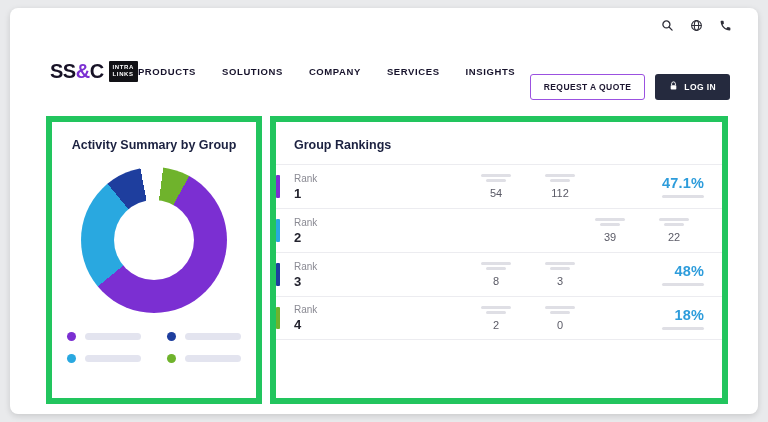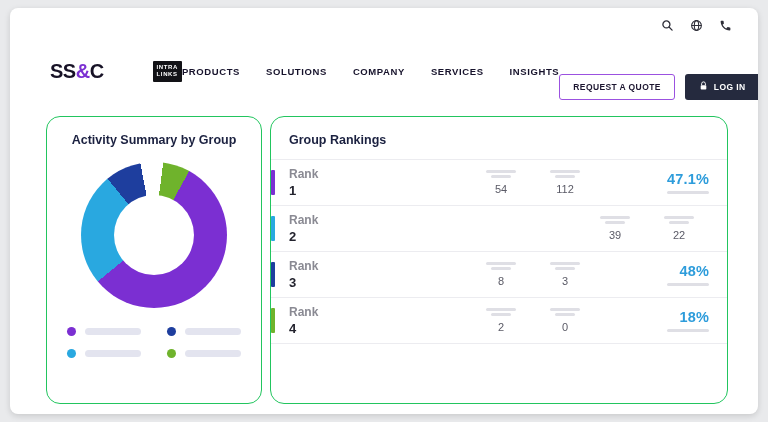--- a/index.html
+++ b/index.html
@@ -15,36 +15,36 @@
     background:#ffffff;border-radius:8px;
     box-shadow:0 2px 6px rgba(0,0,0,.14);
     overflow:hidden;
   }
   
   .top-icons{position:absolute;top:11px;right:26px;display:flex;gap:16px;align-items:center;}
   .top-icons svg{display:block;cursor:pointer;}
 
   
   .header{display:flex;align-items:center;padding:34px 28px 0 40px;}
-  .logo{display:flex;align-items:center;cursor:pointer;gap:44px;}
+  .logo{display:flex;align-items:center;cursor:pointer;}
   .logo-text{font-size:20px;font-weight:800;color:#171226;letter-spacing:-.5px;}
   .logo-amp{color:#7B2FD2;}
   .logo-box{background:#121216;color:#fff;font-size:6px;font-weight:700;letter-spacing:.6px;
     line-height:1.25;padding:3px 4px;margin-left:5px;border-radius:1px;}
   .nav{display:flex;gap:26px;}
   .nav-item{font-size:9.5px;font-weight:700;letter-spacing:.6px;color:#16122b;cursor:pointer;white-space:nowrap;}
   .actions{margin-left:auto;display:flex;gap:10px;align-items:center;margin-top:32px;}
   .quote-btn{font-family:inherit;font-size:8.5px;font-weight:700;letter-spacing:.4px;color:#1c1630;
     background:#fff;border:1.3px solid #9B51E0;border-radius:3px;padding:7px 13px;cursor:pointer;white-space:nowrap;}
   .login-btn{font-family:inherit;display:flex;gap:6px;align-items:center;font-size:8.5px;font-weight:700;
     letter-spacing:.4px;color:#fff;background:#252A3E;border:none;border-radius:3px;padding:7px 14px;cursor:pointer;white-space:nowrap;}
 
   
   .content{display:flex;gap:8px;padding:16px 30px 0 36px;}
-  .panel{background:#fff;border:1px solid #22c55e;border-radius:14px;height:288px;box-sizing:border-box;}
+  .panel{background:#fff;border:6px solid #22c55e;border-radius:0;height:288px;box-sizing:border-box;}
   .left-panel{width:216px;flex:none;padding-top:16px;text-align:center;}
   .right-panel{flex:1;overflow:hidden;}
   .panel-title{font-size:12.5px;font-weight:700;color:#1b2140;}
   .right-title{padding:16px 18px 12px;text-align:left;}
 
   
   .donut{width:146px;height:146px;border-radius:50%;margin:15px auto 0;position:relative;}
   .donut-hole{position:absolute;width:80px;height:80px;background:#fff;border-radius:50%;left:33px;top:33px;}
 
   
@@ -52,21 +52,21 @@
     column-gap:26px;row-gap:13px;}
   .legend-item{display:flex;align-items:center;}
   .legend-dot{width:9px;height:9px;border-radius:50%;background:#ccc;flex:none;}
   .legend-bar{width:56px;height:7px;border-radius:3.5px;background:#e3e4ef;margin-left:9px;}
 
   
   .rank-row{display:flex;align-items:center;border-top:1px solid #ececf0;
     padding:7px 16px 7px 0;min-height:44px;box-sizing:border-box;cursor:pointer;}
   .rank-row:last-of-type{border-bottom:1px solid #ececf0;}
   .rank-accent{width:4px;align-self:stretch;border-radius:1px;margin:3px 14px 3px 0;background:#999;}
-  .rank-caption{font-size:12px;color:#8a8a93;text-align:left;font-weight:bold;}
+  .rank-caption{font-size:10px;color:#8a8a93;text-align:left;}
   .rank-number{font-size:13px;font-weight:700;color:#23232e;margin-top:2px;text-align:left;}
   .metrics{margin-left:auto;display:flex;align-items:center;}
   .metric-col{width:64px;text-align:center;}
   .skl{background:#dfdfe5;border-radius:2px;margin:0 auto;}
   .skl.l1{width:30px;height:3px;}
   .skl.l2{width:20px;height:3px;margin-top:2px;}
   .metric-value{font-size:11px;color:#5a5a66;margin-top:5px;}
   .percent-col{width:112px;text-align:right;padding-right:2px;}
   .percent-value{font-size:14.5px;font-weight:700;color:#2D9CDB;letter-spacing:.2px;}
   .percent-skl{width:42px;height:3px;background:#dfdfe5;border-radius:2px;margin:4px 0 0 auto;}

